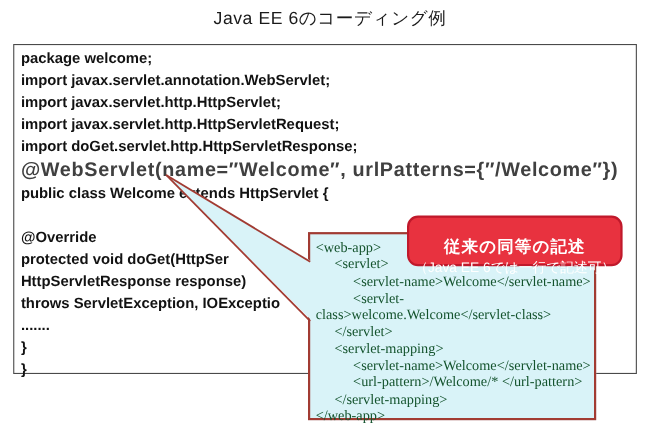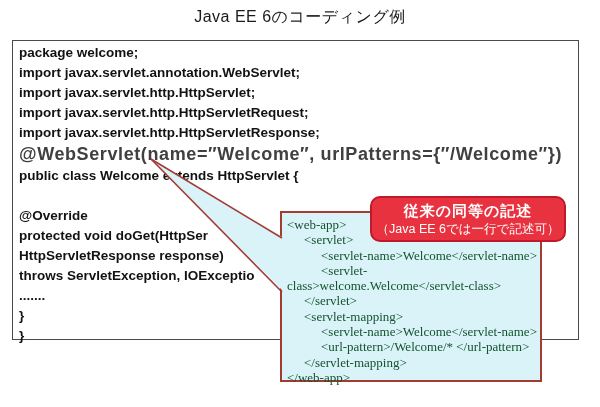--- a/index.html
+++ b/index.html
@@ -39,37 +39,37 @@
   .ind1 { padding-left:17px; }
   .ind2 { padding-left:34px; }
   .tail-svg {
     position:absolute; left:0; top:0; z-index:3; pointer-events:none;
   }
   .label {
     position:absolute; left:370px; top:196px; width:196px; height:46px;
     box-sizing:border-box; background:#e8323f; border:2px solid #c0192b;
     border-radius:10px; z-index:4; color:#ffffff; text-align:center;
   }
-  .label-l1 { font-size:15px; font-weight:bold; line-height:21px; margin-top:2px; letter-spacing:1px; }
+  .label-l1 { font-size:15px; font-weight:bold; line-height:21px; margin-top:16px; letter-spacing:1px; }
   .label-l2 { font-size:12.5px; line-height:17px; }
 </style>
 </head>
 <body>
 
 <div class="stage">
 
   <div class="title">Java EE 6のコーディング例</div>
 
   <div class="code-box">
     <div class="code">
       <div class="cl">package welcome;</div>
       <div class="cl">import javax.servlet.annotation.WebServlet;</div>
       <div class="cl">import javax.servlet.http.HttpServlet;</div>
       <div class="cl">import javax.servlet.http.HttpServletRequest;</div>
-      <div class="cl">import javax.servlet.http.HttpServletResponse;</div>
+      <div class="cl">import doGet.servlet.http.HttpServletResponse;</div>
       <div class="cl cl-red">@WebServlet(name=″Welcome″, urlPatterns={″/Welcome″})</div>
       <div class="cl">public class Welcome extends HttpServlet {</div>
       <div class="cl"></div>
       <div class="cl">@Override</div>
       <div class="cl">protected void doGet(HttpSer</div>
       <div class="cl">HttpServletResponse response)</div>
       <div class="cl">throws ServletException, IOExceptio</div>
       <div class="cl">.......</div>
       <div class="cl">}</div>
       <div class="cl">}</div>

